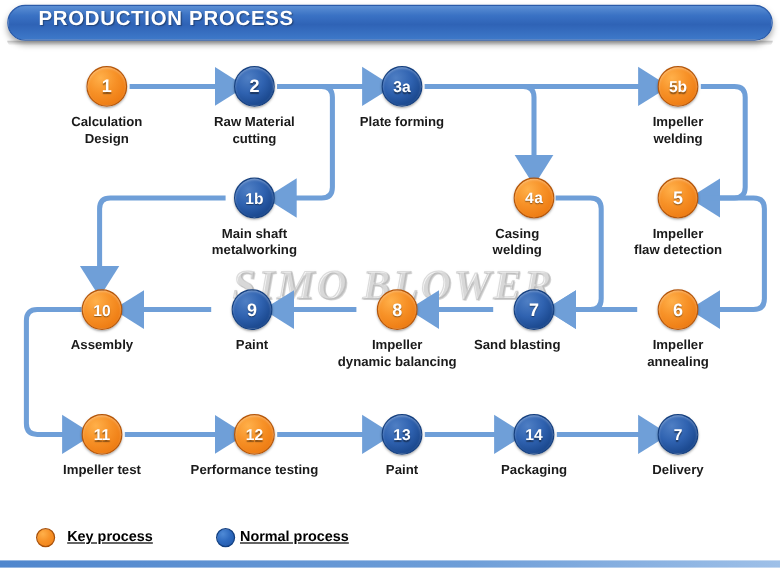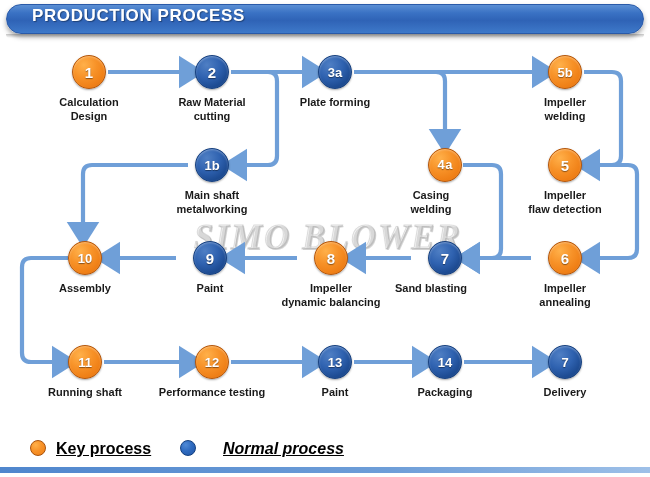--- a/index.html
+++ b/index.html
@@ -112,21 +112,21 @@
   .legend-dot.orange{
     background:radial-gradient(circle at 34% 28%, #ffb04a 0%, #f79228 45%, #ef7f16 100%);
     border:1px solid #a8510a;
   }
   .legend-dot.blue{
     background:radial-gradient(circle at 34% 28%, #4f8ad6 0%, #2f6bc0 45%, #2055a5 100%);
     border:1px solid #123f80;
   }
   .legend-label{
     position:absolute;
-    font-size:16px;font-weight:bold;color:#000000;
+    font-size:12px;font-weight:bold;color:#000000;
     text-decoration:underline;
     white-space:nowrap;
   }
 </style>
 </head>
 <body>
 
 <div id="page">
 
   <div id="title-bar"></div>
@@ -226,21 +226,21 @@
       </div>
       <div class="caption" style="left: 356px; top: 281px; width: 150px;">Sand blasting</div>
       <div class="node orange" style="left: 548px; top: 241px;">
         <span class="nlabel">6</span>
       </div>
       <div class="caption" style="left: 490px; top: 281px; width: 150px;">Impeller
 annealing</div>
       <div class="node orange small" style="left: 68px; top: 345px;">
         <span class="nlabel">11</span>
       </div>
-      <div class="caption" style="left: 10px; top: 385px; width: 150px;">Running shaft</div>
+      <div class="caption" style="left: 10px; top: 385px; width: 150px;">Impeller test</div>
       <div class="node orange small" style="left: 195px; top: 345px;">
         <span class="nlabel">12</span>
       </div>
       <div class="caption" style="left: 137px; top: 385px; width: 150px;">Performance testing</div>
       <div class="node blue small" style="left: 318px; top: 345px;">
         <span class="nlabel">13</span>
       </div>
       <div class="caption" style="left: 260px; top: 385px; width: 150px;">Paint</div>
       <div class="node blue small" style="left: 428px; top: 345px;">
         <span class="nlabel">14</span>
@@ -250,17 +250,17 @@
         <span class="nlabel">7</span>
       </div>
       <div class="caption" style="left: 490px; top: 385px; width: 150px;">Delivery</div>
     </div>
 
   <div id="legend">
     <div class="legend-dot orange" style="left:30px;top:440px;"></div>
     <div class="legend-label" style="left:56px;top:440px;">Key process</div>
 
     <div class="legend-dot blue" style="left:180px;top:440px;"></div>
-    <div class="legend-label" style="left:223px;top:440px;font-style:italic;">Normal process</div>
+    <div class="legend-label" style="left:200px;top:440px;">Normal process</div>
   </div>
 
   <div id="footer-rule"></div>
 </div>
 
 </body></html>

